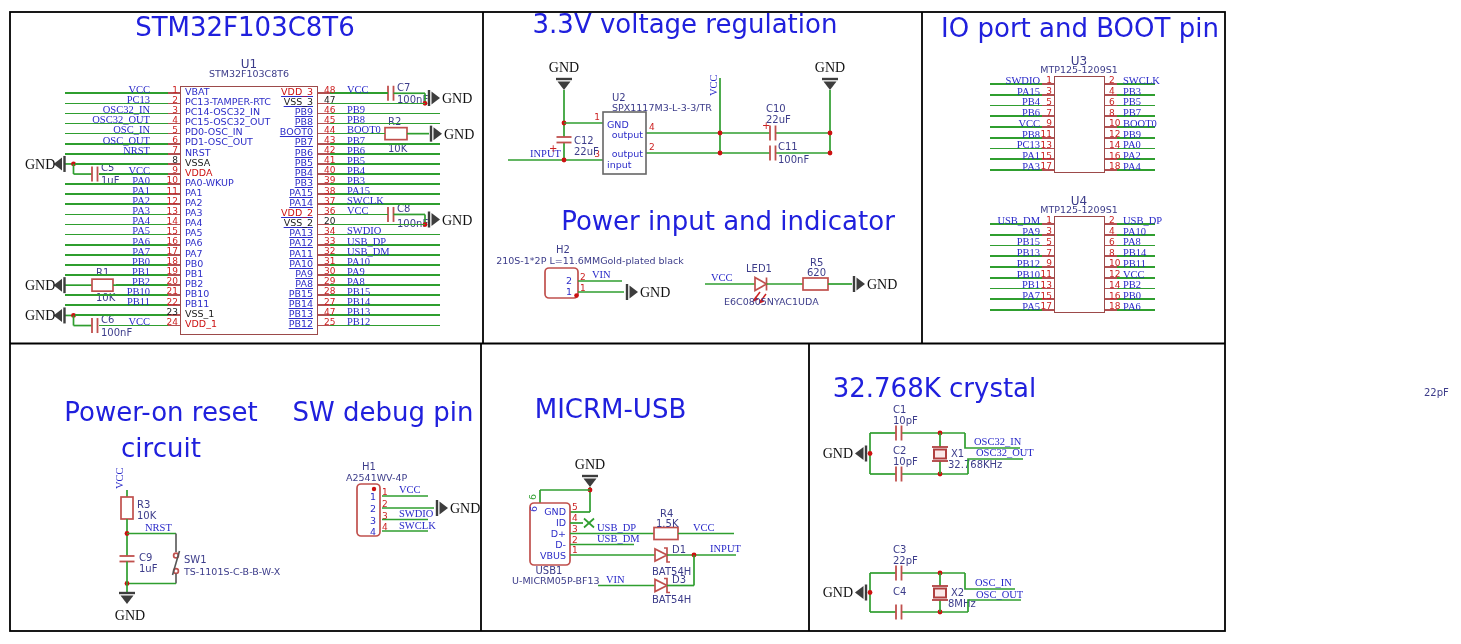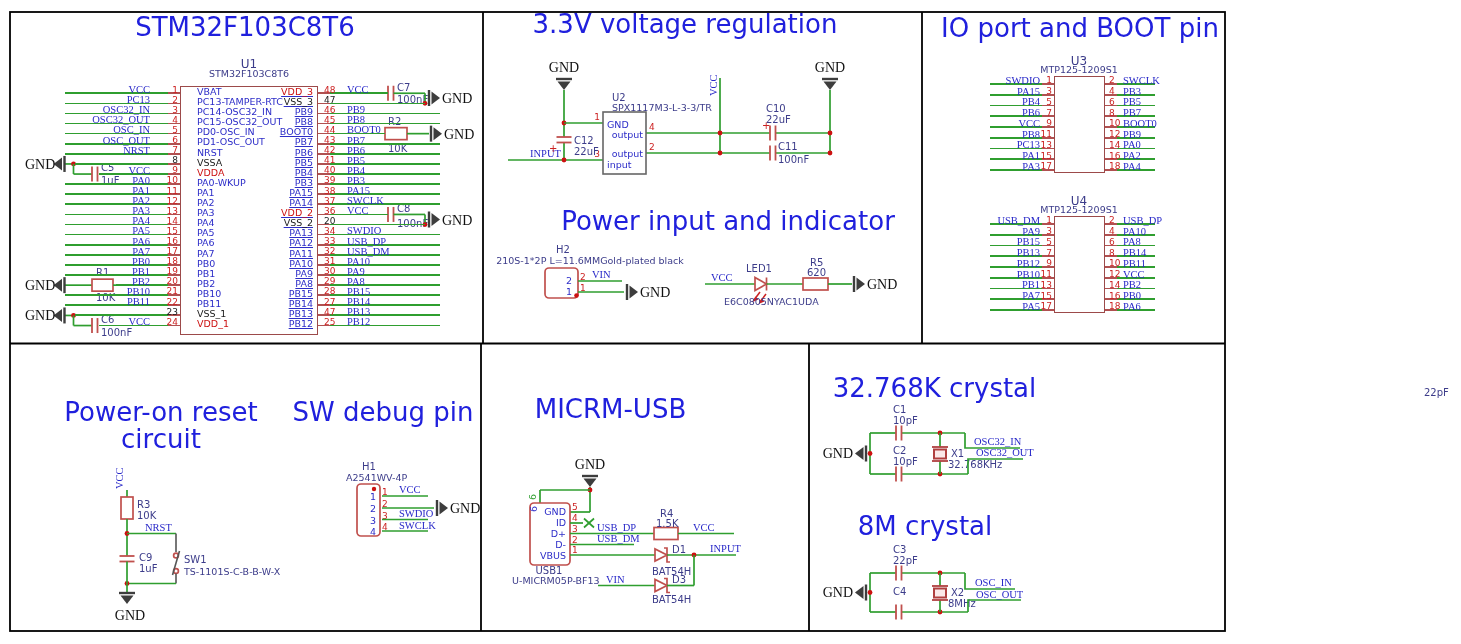--- a/index.html
+++ b/index.html
@@ -29,21 +29,21 @@
   .u1rows.left .num{right:2px;}
   .u1rows.right .net{left:29px;}
   .u1rows.right .num{left:6px;}
   .u34.left .net{right:14px;}
   .u34.left .num{right:2px;}
   .u34.right .net{left:18px;}
   .u34.right .num{left:4px;}
   .prow.gnd .num{color:#1b1b1b;}
   
   .names{position:absolute;color:#2d2dc8;font-size:9.5px;}
-  .names div{height:10.1px;line-height:10.5px;white-space:nowrap;margin-left:12px;}
+  .names div{height:10.1px;line-height:10.5px;white-space:nowrap;}
   .names.r{text-align:right;}
   .names .pwr{color:#cc1111;}
   .names .gnd{color:#1b1b1b;}
   .float-val{position:absolute;color:#3c3c8a;font-size:10px;}
   
   .tnet{font:10.5px "Liberation Serif",serif;fill:#2828c8;}
   .tgnd{font:14px "Liberation Serif",serif;fill:#111;}
   .tann{font:10px "DejaVu Sans",sans-serif;fill:#3c3c8a;}
   .tann9{font:9.5px "DejaVu Sans",sans-serif;fill:#3c3c8a;}
   .tnum{font:9px "DejaVu Sans",sans-serif;fill:#cc2222;}
@@ -464,25 +464,24 @@
     <polyline points="968,612 968,600 1021,600" class="w"></polyline>
     <text x="976" y="597.5" class="tnet">OSC_OUT</text>
   </g>
 </svg>
 
 <div class="title" style="left:130px;top:14px;width:230px;">STM32F103C8T6</div>
 <div class="title" style="left:520px;top:11px;width:330px;">3.3V voltage regulation</div>
 <div class="title" style="left:935px;top:15px;width:290px;">IO port and BOOT pin</div>
 <div class="title" style="left:548px;top:208px;width:360px;">Power input and indicator</div>
 <div class="title" style="left:55px;top:399px;width:212px;">Power-on reset</div>
-<div class="title" style="left:55px;top:426px;width:212px;text-align:center;">circuit</div>
+<div class="title" style="left:55px;top:435px;width:212px;text-align:center;">circuit</div>
 <div class="title" style="left:283px;top:399px;width:200px;">SW debug pin</div>
 <div class="title" style="left:528px;top:396px;width:165px;">MICRM-USB</div>
 <div class="title" style="left:822px;top:375px;width:225px;">32.768K crystal</div>
-<div class="title" style="left:850px;top:513px;width:150px;">8M crystal</div>
 
 <div class="hdr" style="left:180px;top:57px;width:138px;">U1</div>
 <div class="hdr small" style="left:160px;top:68px;width:178px;">STM32F103C8T6</div>
 <div class="icbody" style="left:180px;top:86px;width:138px;height:249px;"></div>
 
 <div class="rows u1rows left" style="left:60px;top:86px;width:120px;">
 
 <div class="prow">
     <span class="wire"></span>
     <span class="stub"></span>

